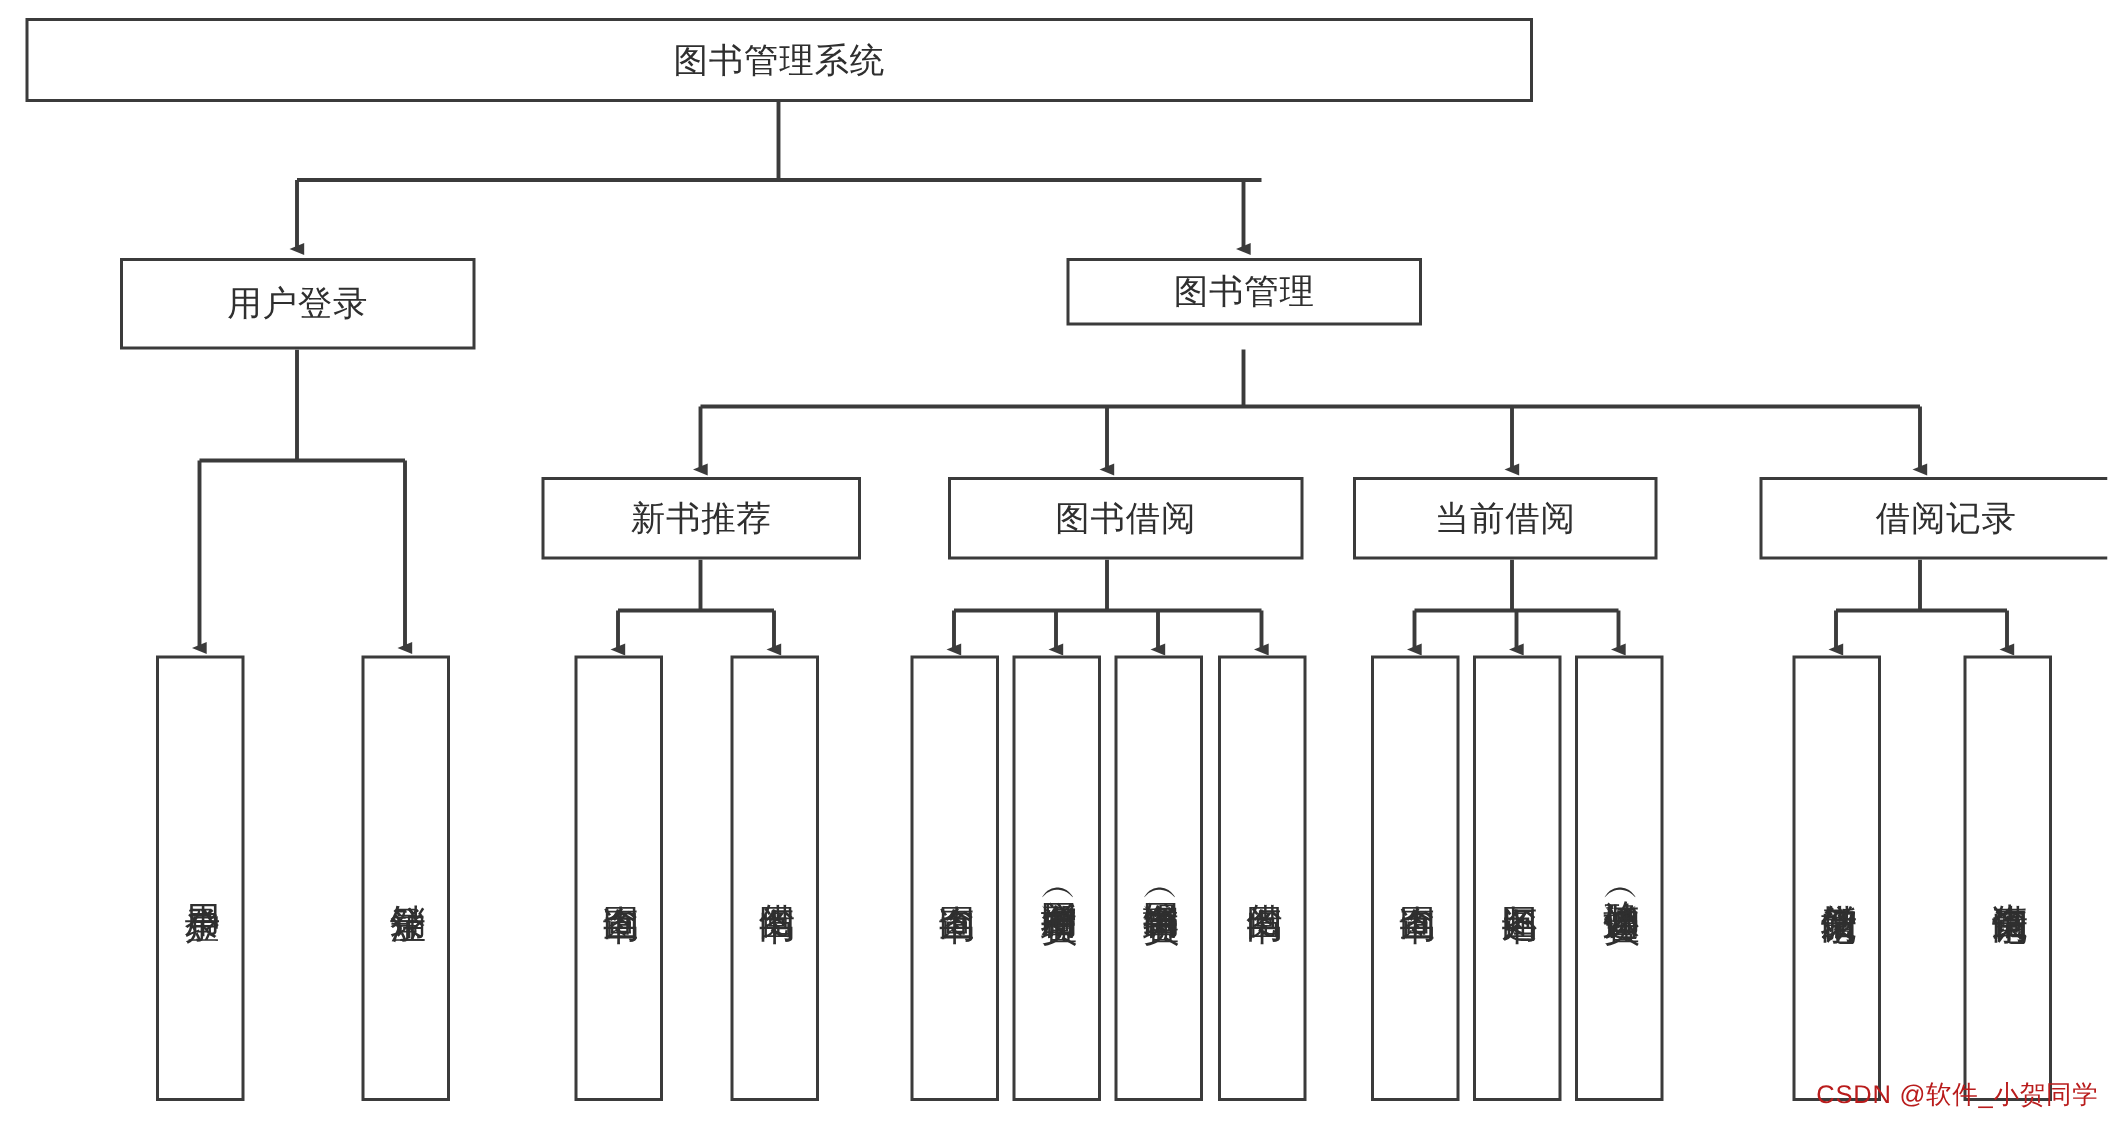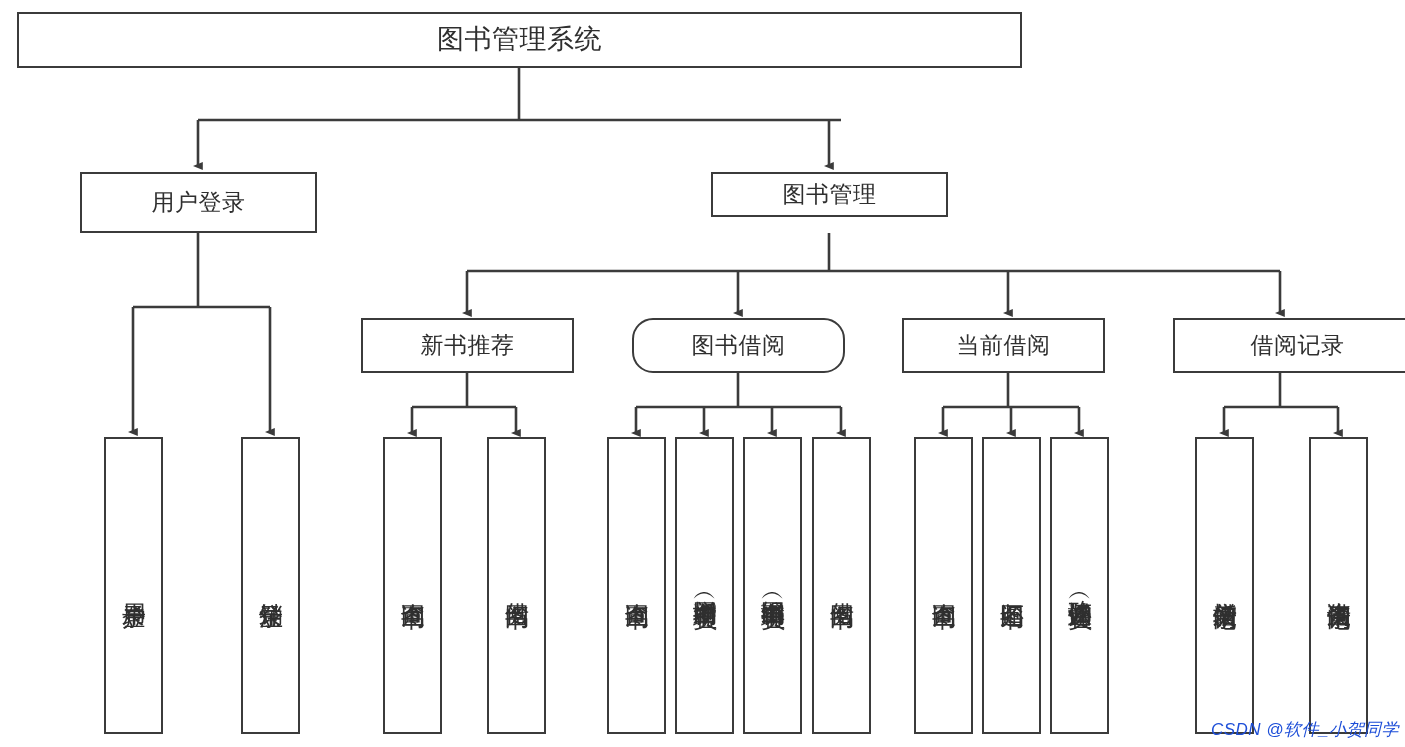--- a/index.html
+++ b/index.html
@@ -40,45 +40,44 @@
     display: block;
     text-align: center;
     line-height: 1.25;
     white-space: nowrap;
   }
   .node.horizontal .node-label {
     font-size: 23px;
     letter-spacing: 0.5px;
   }
   .node.root .node-label {
-    font-size: 27px;
+    font-size: 23px;
   }
   .node.vertical {
     align-items: center;
     justify-content: center;
   }
   .node.vertical .node-label {
     writing-mode: vertical-rl;
     text-orientation: upright;
     font-size: 24px;
     line-height: 1.12;
     letter-spacing: 1px;
     white-space: normal;
     max-height: 100%;
   }
   #watermark {
     position: absolute;
     right: 6px;
     bottom: 6px;
     font-size: 17px;
-    color: #1d4ed8;
+    color: #b91c1c;
     letter-spacing: 0.5px;
     user-select: none;
     white-space: nowrap;
-    font-style: italic;
   }
 </style>
 </head>
 <body>
 
 <div id="canvas">
 
   <svg id="wires" viewBox="0 0 1405 747" width="1405" height="747" xmlns="http://www.w3.org/2000/svg">
     <defs>
       <marker id="arrow" markerWidth="12" markerHeight="12" refX="4.2" refY="5" orient="auto" markerUnits="userSpaceOnUse">
@@ -138,21 +137,21 @@
   </div>
 
   <div class="node horizontal" style="left:711px; top:172px; width:237px; height:45px;">
     <span class="node-label">图书管理</span>
   </div>
 
   <div class="node horizontal" style="left:361px; top:318px; width:213px; height:55px;">
     <span class="node-label">新书推荐</span>
   </div>
 
-  <div class="node horizontal" style="left:632px; top:318px; width:213px; height:55px;border-radius:21px;">
+  <div class="node horizontal" style="left:632px; top:318px; width:237px; height:55px;">
     <span class="node-label">图书借阅</span>
   </div>
 
   <div class="node horizontal" style="left:902px; top:318px; width:203px; height:55px;">
     <span class="node-label">当前借阅</span>
   </div>
 
   <div class="node horizontal" style="left:1173px; top:318px; width:249px; height:55px;">
     <span class="node-label">借阅记录</span>
   </div>

